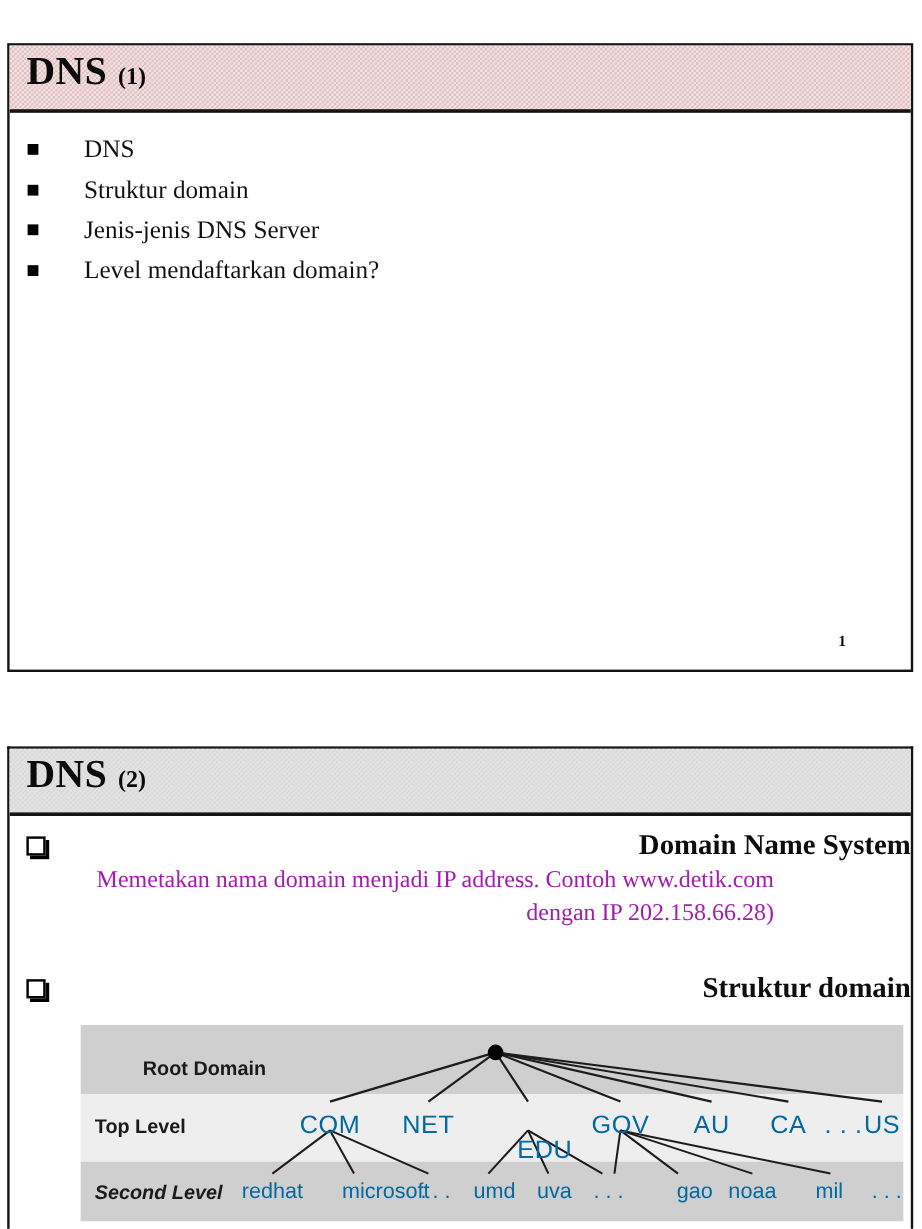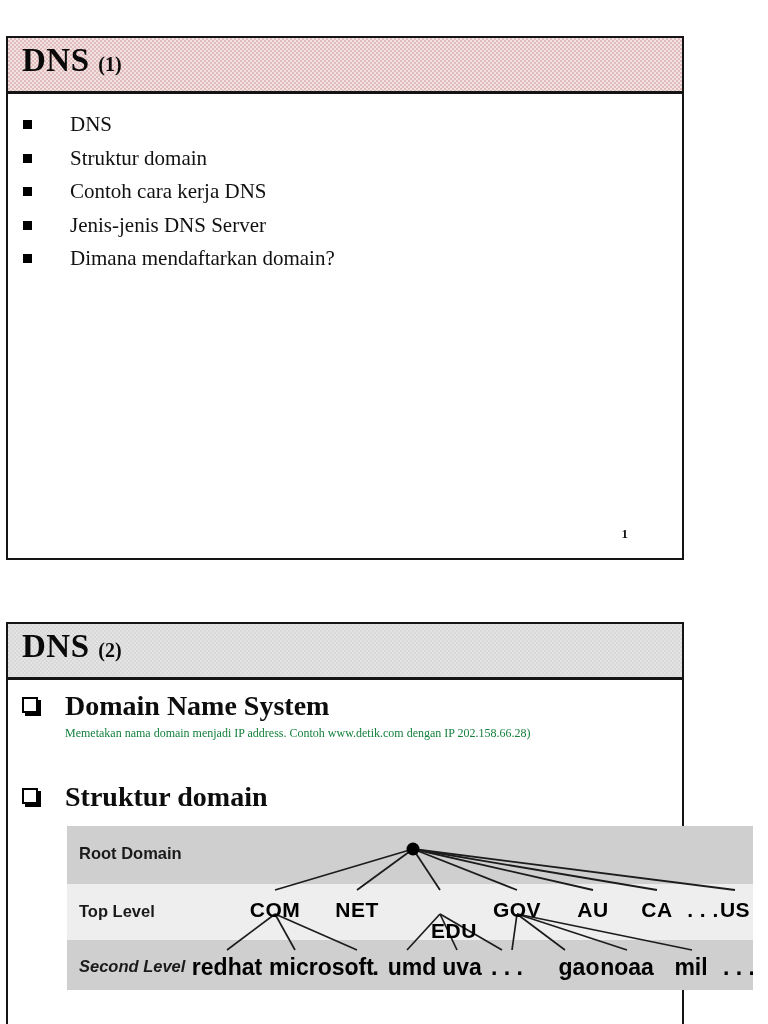--- a/index.html
+++ b/index.html
@@ -12,27 +12,27 @@
     height: 1024px;
     position: relative;
     overflow: hidden;
     font-family: "Liberation Serif", serif;
   }
 
   
   .slide {
     position: absolute;
     left: 6px;
-    width: 678px;
+    width: 755px;
     background: #ffffff;
     border: 2px solid #141414;
     box-sizing: border-box;
   }
   #slide-1 { top: 36px;  height: 524px; }
-  #slide-2 { top: 622px; height: 402px; border-bottom: none; }
+  #slide-2 { top: 622px; height: 402px; border-bottom: none; text-align: right; }
 
   
   .slide-header {
     position: relative;
     height: 56px;
     border-bottom: 3px solid #141414;
     box-sizing: border-box;
     overflow: hidden;
   }
   .slide-header.pink {
@@ -106,29 +106,29 @@
     left: 14px;
     top: 5px;
     width: 16px;
     height: 16px;
     border: 2.5px solid #000000;
     background: #ffffff;
     box-shadow: 3px 3px 0 0 #000000;
     box-sizing: border-box;
   }
   .s2-heading {
-    font-size: 28px;
+    font-size: 24px;
     font-weight: bold;
     line-height: 27px;
     color: #0d0d0d;
   }
   .s2-para {
-    font-size: 12px;
+    font-size: 20px;
     line-height: 28px;
-    color: #15803d;
+    color: #a21caf;
     padding-left: 57px;
     max-width: 580px;
   }
   .s2-gap { height: 36px; }
 
   
   .diagram {
     position: relative;
     margin: 16px 0 0 59px;
     width: 686px;
@@ -145,34 +145,34 @@
   .band-top    { top: 58px; height: 56px; background: #eeeeee; }
   .band-second { top: 114px; height: 50px; background: #cfcfcf; }
   .row-label {
     position: absolute;
     left: 12px;
     font-size: 16.5px;
     font-weight: bold;
     color: #1a1a1a;
     white-space: nowrap;
   }
-  .rl-root   { top: 18px; }
+  .rl-root   { top: 28px; margin-left: 40px; }
   .rl-top    { top: 76px; }
   .rl-second { top: 131px; font-style: italic; }
 
   .node-label {
     position: absolute;
     font-size: 19px;
-    font-weight: bold;
-    color: #000000;
+    font-weight: normal;
+    color: #0369a1;
     white-space: nowrap;
     transform: translateX(-50%);
   }
   .tld-label { top: 72px; font-size: 21px; letter-spacing: 0.5px; }
-  .sld-label { top: 128px; font-size: 23px; }
+  .sld-label { top: 128px; font-size: 18px; }
   .diagram svg {
     position: absolute;
     left: 0; top: 0;
     width: 686px; height: 164px;
   }
   .root-dot {
     position: absolute;
     width: 13px;
     height: 13px;
     border-radius: 50%;
@@ -194,29 +194,25 @@
     <li>
       <span class="sq"></span>
       <span>DNS</span>
     </li>
     <li>
       <span class="sq"></span>
       <span>Struktur domain</span>
     </li>
     <li>
       <span class="sq"></span>
-      <span>Contoh cara kerja DNS</span>
-    </li>
-    <li>
-      <span class="sq"></span>
       <span>Jenis-jenis DNS Server</span>
     </li>
     <li>
       <span class="sq"></span>
-      <span>Dimana mendaftarkan domain?</span>
+      <span>Level mendaftarkan domain?</span>
     </li>
   </ul>
   <div class="page-number">1</div>
 </div>
 
 <div class="slide" id="slide-2">
   <div class="slide-header gray">
     <div class="slide-title">
       <span>DNS</span>
       <span class="num">(2)</span>

